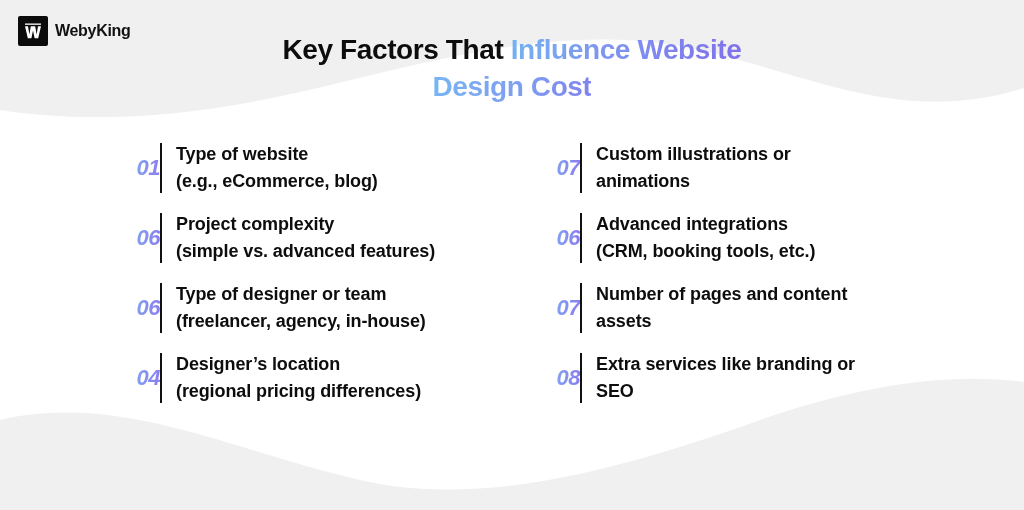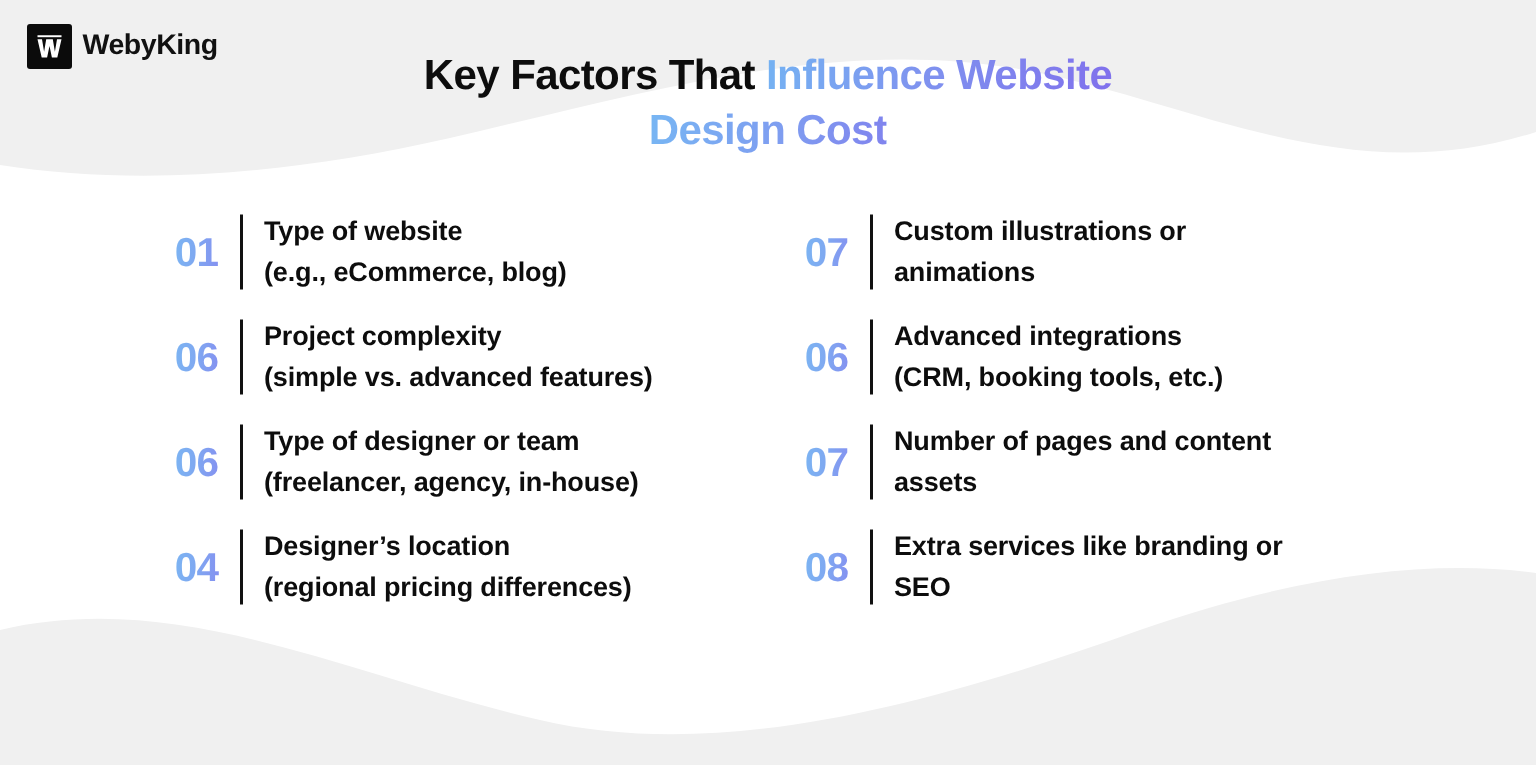--- a/index.html
+++ b/index.html
@@ -46,21 +46,21 @@
   .logo-mark {
     width: 30px;
     height: 30px;
     background: #0b0b0b;
     border-radius: 2px;
     display: flex;
     align-items: center;
     justify-content: center;
   }
   .logo-text {
-    font-size: 19px;
+    font-size: 16px;
     font-weight: bold;
     color: #111111;
     letter-spacing: -0.3px;
     white-space: nowrap;
   }
 
   
   .heading {
     position: absolute;
     left: 0;
@@ -109,29 +109,30 @@
   .factor {
     display: flex;
     align-items: center;
     height: 70px;
     padding-left: 10px;
     box-sizing: border-box;
   }
   .factor-num {
     width: 58px;
     flex: 0 0 58px;
-    font-size: 27px;
+    font-size: 22px;
     font-weight: bold;
     letter-spacing: -0.5px;
     background-image: linear-gradient(95deg, #79c0f4 0%, #7fa8f1 50%, #8a7bf0 100%);
     -webkit-background-clip: text;
     background-clip: text;
     color: transparent;
     -webkit-text-fill-color: transparent;
-    text-align: center;
+    text-align: right;
+    font-style: italic;
   }
   .factor-rule {
     width: 2px;
     flex: 0 0 2px;
     height: 50px;
     background: #111111;
     margin-right: 14px;
   }
   .factor-text {
     font-size: 18px;

